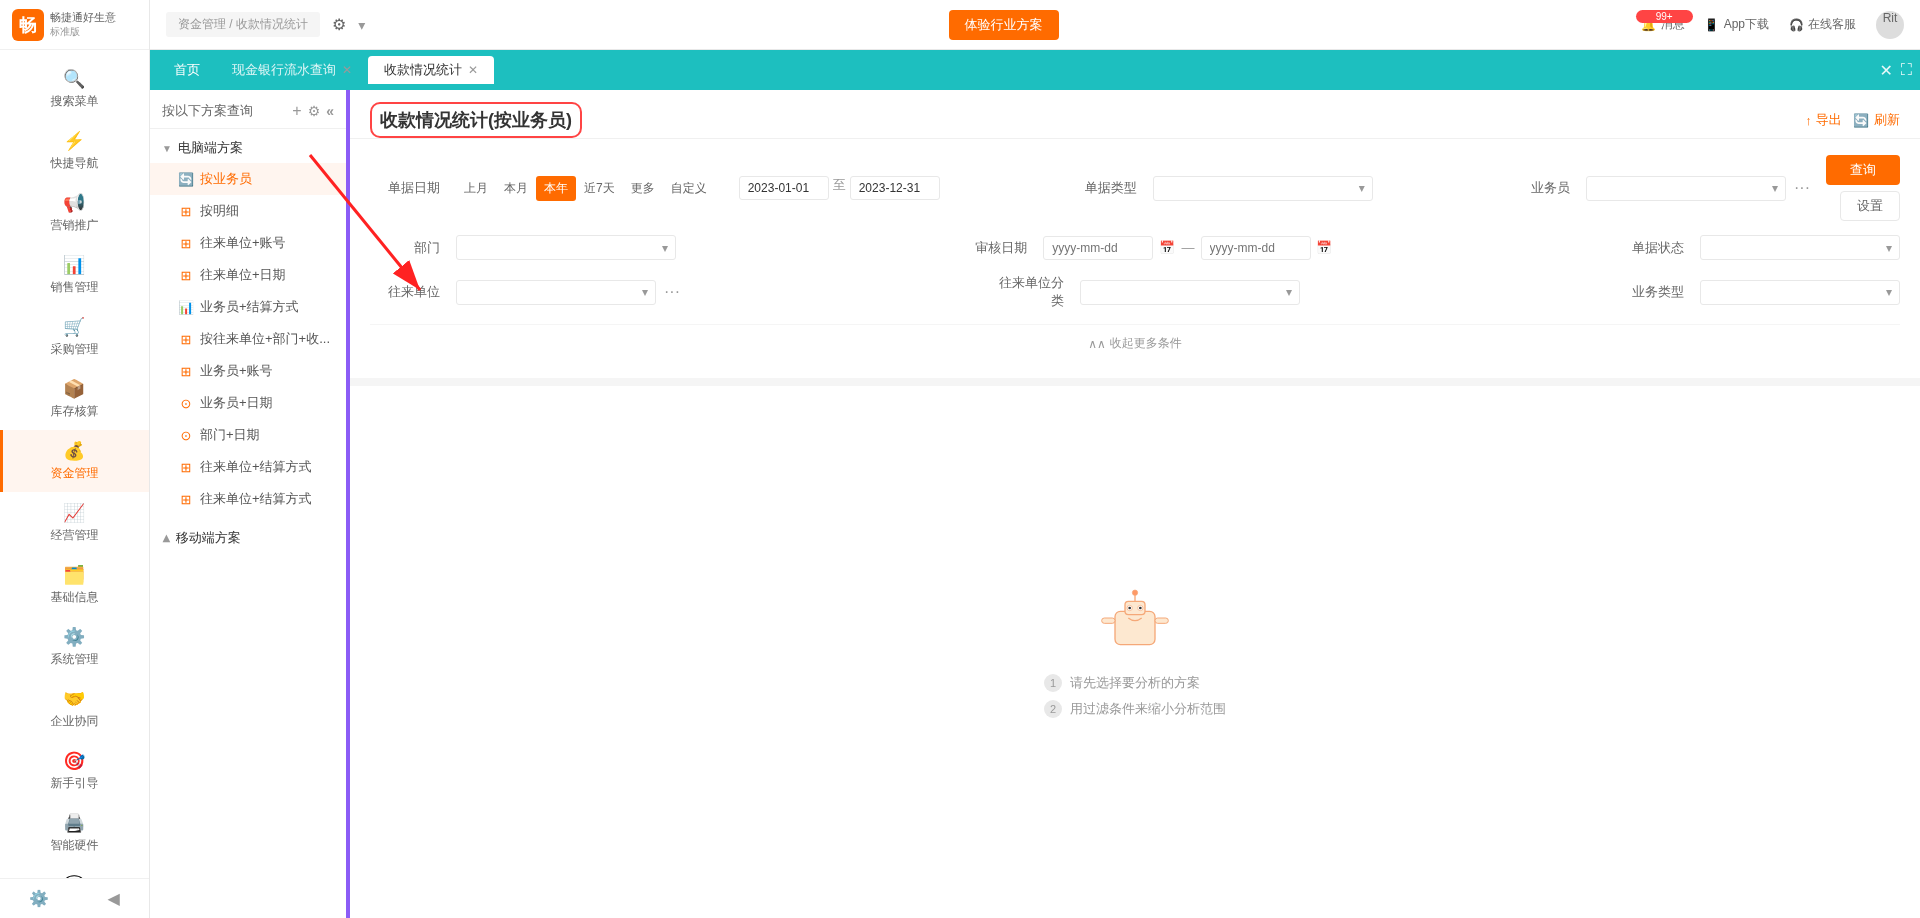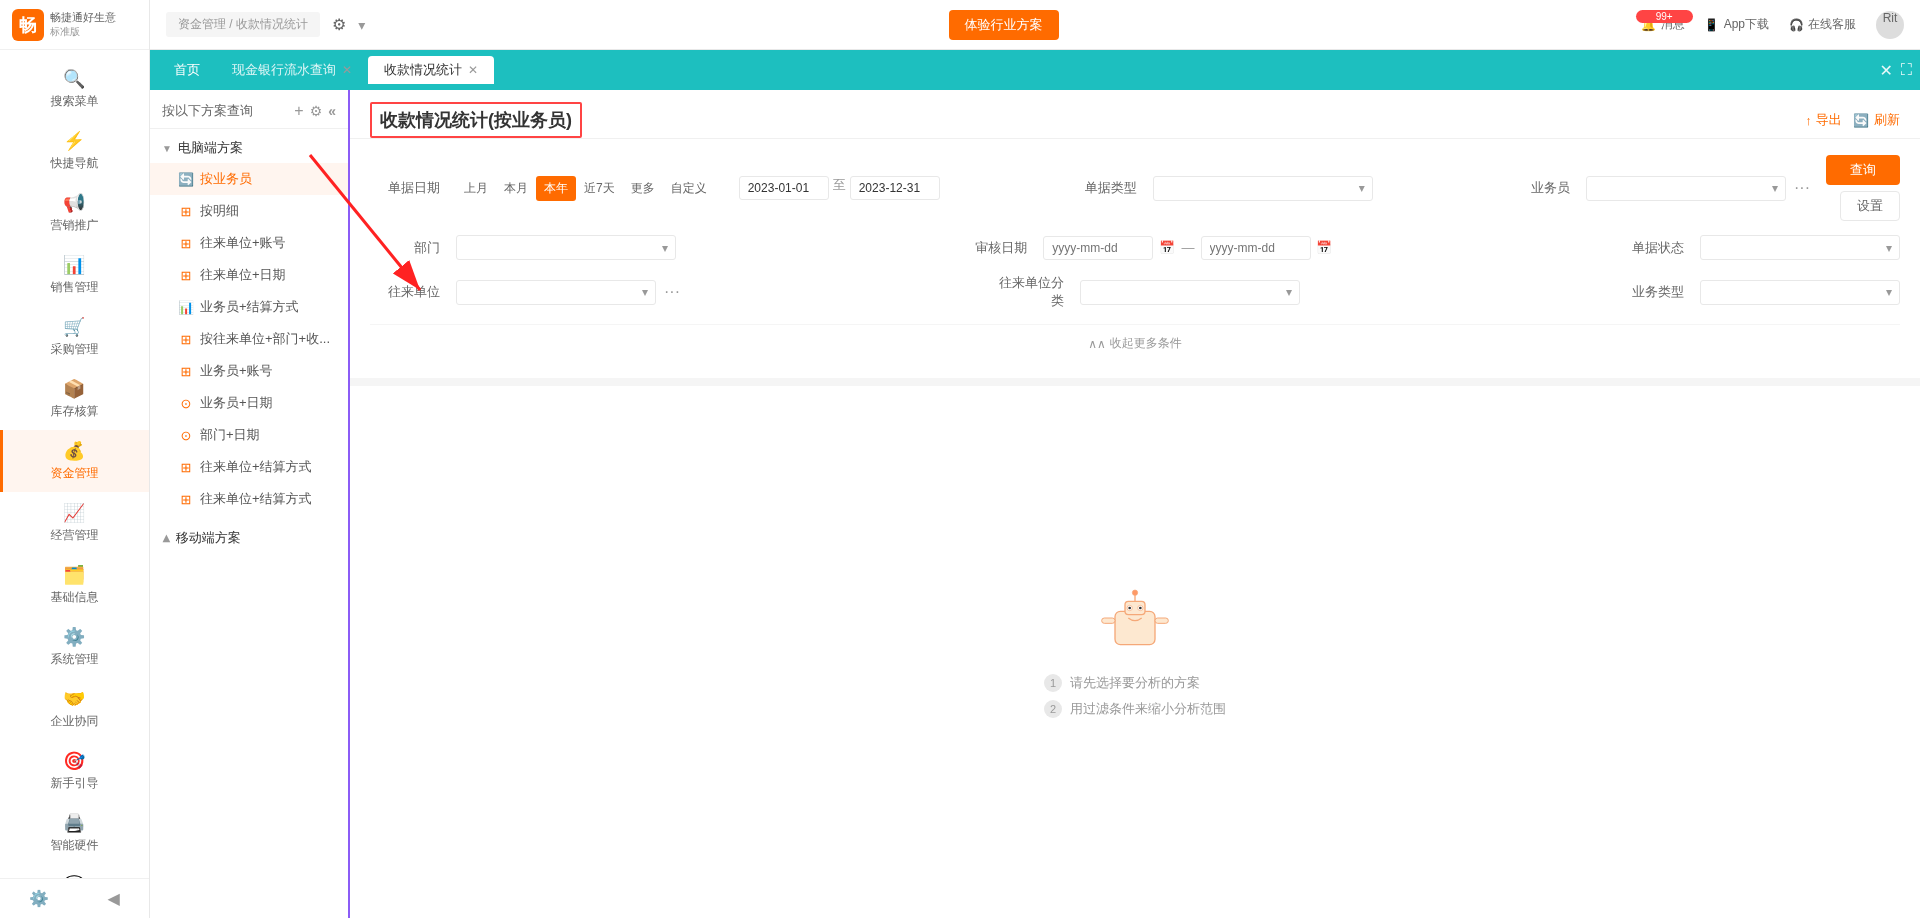--- a/index.html
+++ b/index.html
@@ -43,21 +43,21 @@
     .tab-item.home { color: #fff; }
     .tab-item.active { background: #fff; color: #333; border-radius: 4px 4px 0 0; }
     .tab-close { font-size: 12px; color: #999; cursor: pointer; }
     .tab-bar-right { margin-left: auto; display: flex; align-items: center; gap: 8px; padding-right: 8px; }
     .tab-bar-btn { color: rgba(255,255,255,0.9); cursor: pointer; font-size: 16px; }
 
     
     .content-area { flex: 1; display: flex; overflow: hidden; background: #f5f5f5; }
 
     
-    .left-panel { width: 200px; background: #fff; border-right: 2px solid #8b5cf6; flex-shrink: 0; overflow-y: auto; }
+    .left-panel { width: 200px; background: #fff; border-right: 4px solid #8b5cf6; flex-shrink: 0; overflow-y: auto; }
     .left-panel-header { display: flex; align-items: center; justify-content: space-between; padding: 12px 12px 8px; font-size: 13px; color: #333; border-bottom: 1px solid #f0f0f0; }
     .left-panel-header-title { font-size: 13px; color: #666; }
     .left-panel-header-actions { display: flex; gap: 6px; align-items: center; color: #999; cursor: pointer; font-size: 14px; }
 
     .scheme-group { padding: 4px 0; }
     .scheme-group-title { display: flex; align-items: center; padding: 6px 12px; font-size: 13px; color: #333; cursor: pointer; }
     .scheme-group-title .arrow { margin-right: 6px; color: #999; font-size: 10px; }
     .scheme-item { display: flex; align-items: center; padding: 7px 12px 7px 28px; font-size: 13px; color: #555; cursor: pointer; gap: 6px; }
     .scheme-item.active { color: #ff6b00; background: #fff5ef; }
     .scheme-item-icon { width: 16px; height: 16px; display: flex; align-items: center; justify-content: center; color: #ff6b00; font-size: 13px; }
@@ -98,21 +98,21 @@
 
     
     .result-area { flex: 1; background: #fff; margin-top: 8px; display: flex; align-items: center; justify-content: center; flex-direction: column; }
     .empty-illustration { display: flex; flex-direction: column; align-items: center; gap: 16px; }
     .empty-robot { width: 80px; height: 80px; }
     .empty-steps { text-align: left; color: #999; font-size: 13px; }
     .empty-step { display: flex; align-items: center; gap: 8px; margin-bottom: 8px; }
     .step-num { width: 18px; height: 18px; border-radius: 50%; background: #e8e8e8; display: flex; align-items: center; justify-content: center; font-size: 11px; color: #999; }
 
     
-    .red-highlight { border: 2px solid #ff4444; border-radius: 2px; }
+    .red-highlight { border: 2px solid #ff4444; border-radius: 10px; }
 
     
     .sidebar-item-wrapper { position: relative; width: 100%; }
     .sidebar-active-indicator { position: absolute; left: 0; top: 0; bottom: 0; width: 3px; background: #ff6b00; }
   </style>
 </head>
 <body>
 
 <div class="app-container">
 

